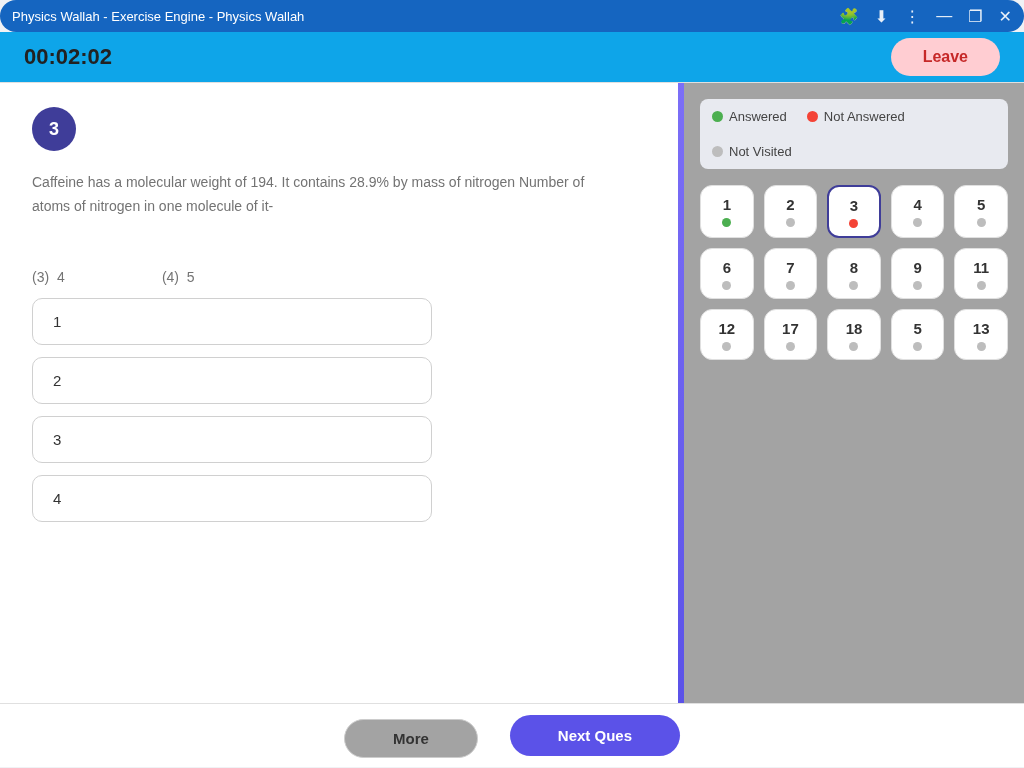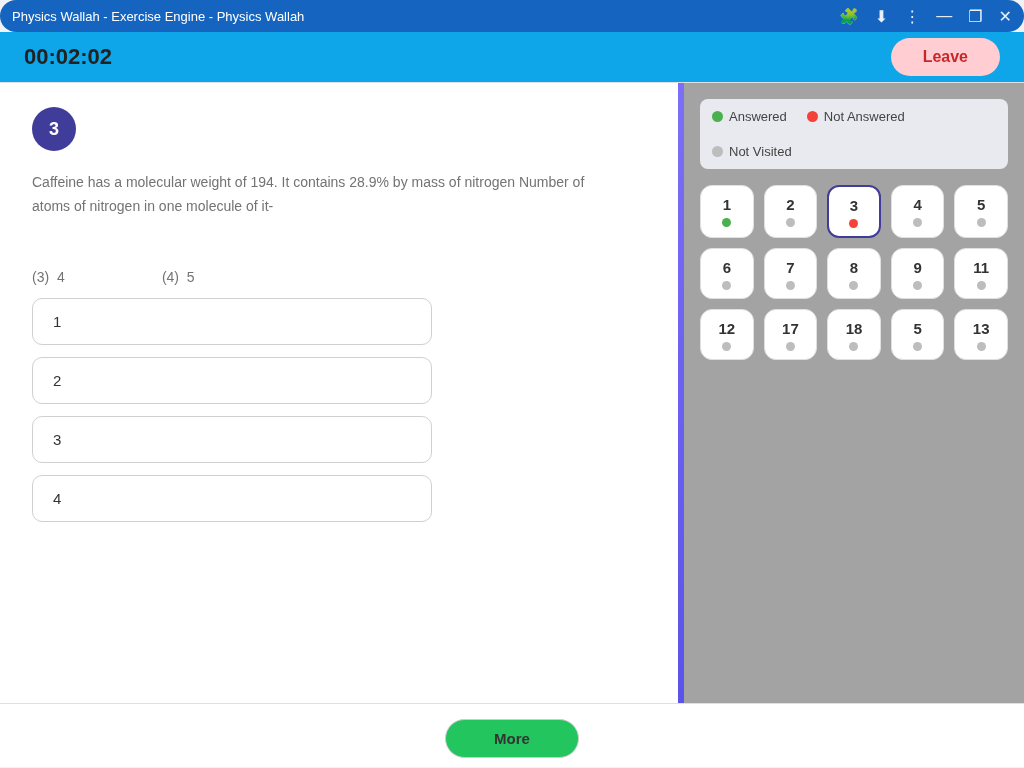--- a/index.html
+++ b/index.html
@@ -187,21 +187,21 @@
       align-items: center;
       justify-content: center;
       gap: 32px;
     }
     .more-btn {
       border: 1.5px solid #ccc;
       border-radius: 24px;
       padding: 10px 48px;
       font-size: 15px;
       font-weight: 600;
-      background: #22c55e;
+      background: #a3a3a3;
       color: #333;
       cursor: pointer;
       margin-top: 6px;
     }
     .next-btn {
       background: #5b52e8;
       color: white;
       border: none;
       border-radius: 24px;
       padding: 12px 48px;
@@ -328,13 +328,14 @@
         <div class="q-btn">
           <span>13</span>
           <div class="q-dot"></div>
         </div>
       </div>
   </div>
 </div>
 
 <div class="bottom-bar">
   <button class="more-btn">More</button>
+  <button class="next-btn">Next Ques</button>
 </div>
 
 </body></html>

